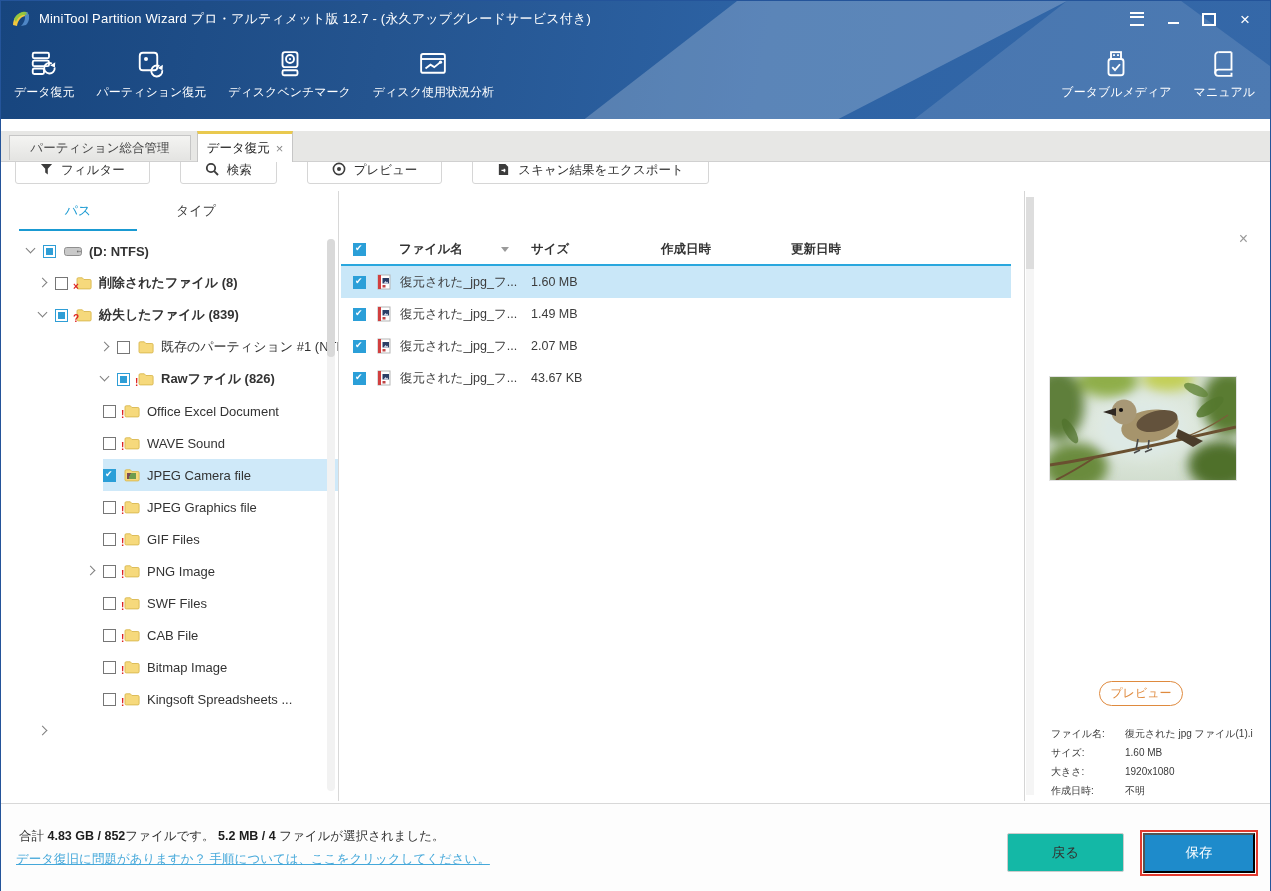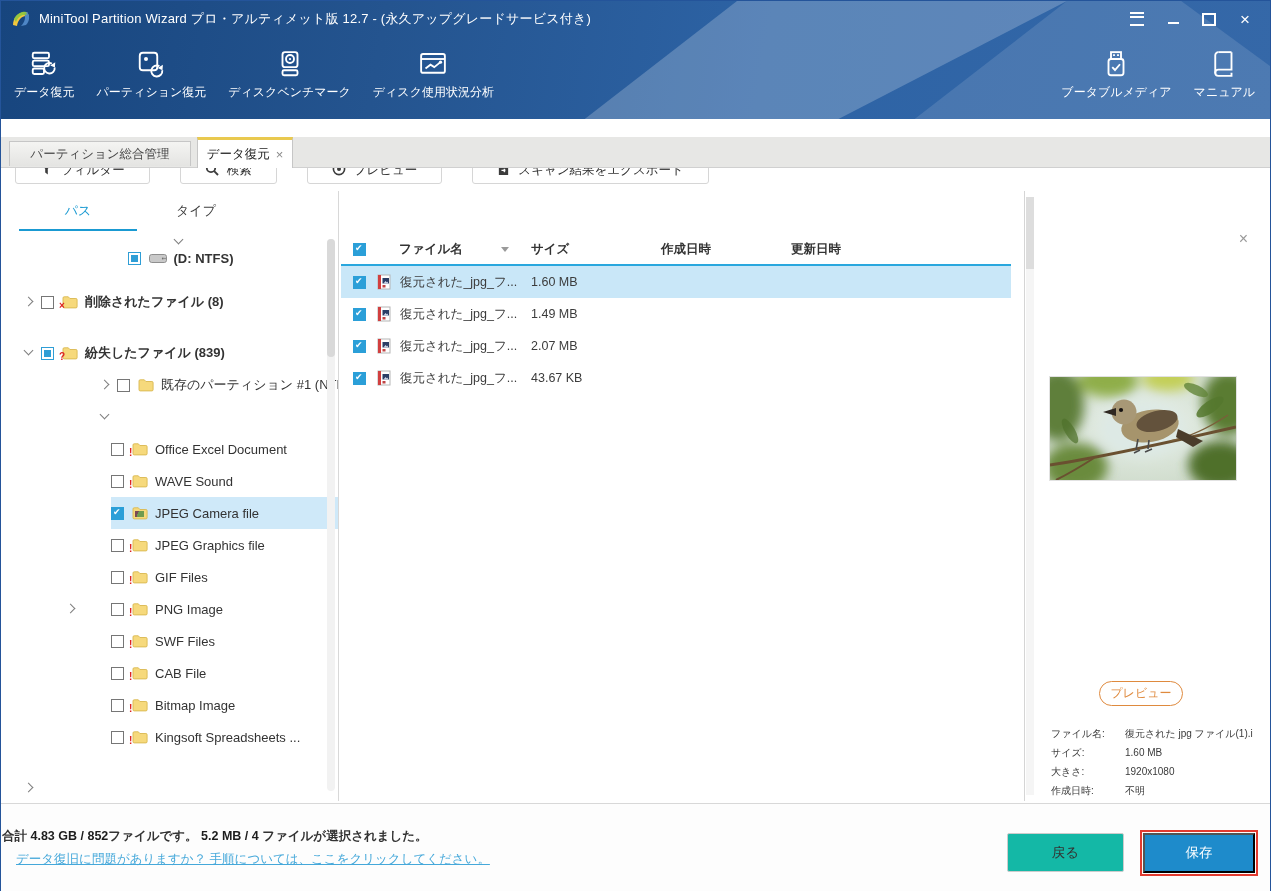--- a/index.html
+++ b/index.html
@@ -21,44 +21,44 @@
   .maxbox{width:10px;height:9px;border:2px solid #fff;}
   .closex{font-size:17px;line-height:1;}
 
   .toolbar{position:absolute;top:36px;left:0;width:100%;height:82px;display:flex;justify-content:space-between;z-index:3;}
   .tgroup{display:flex;align-items:flex-start;padding:12px 4px 0 2px;}
   .titem{display:flex;flex-direction:column;align-items:center;gap:5px;padding:0 11px;color:#fff;cursor:default;}
   .titem .tlabel{font-size:12px;white-space:nowrap;}
   .ticon svg{display:block;}
 
   
-  .tabstrip{position:absolute;top:136px;left:0;width:100%;height:30px;background:#e7e7e5;border-bottom:1px solid #d0d0d0;z-index:2;}
+  .tabstrip{position:absolute;top:130px;left:0;width:100%;height:30px;background:#e7e7e5;border-bottom:1px solid #d0d0d0;z-index:2;}
   .tab-inactive{position:absolute;left:8px;top:4px;height:25px;width:182px;background:linear-gradient(#f4f4f2,#e4e4e2);border:1px solid #c6c6c6;border-bottom:none;display:flex;align-items:center;justify-content:center;font-size:12.5px;color:#4a4a4a;box-sizing:border-box;}
   .tab-active{position:absolute;left:196px;top:0;height:31px;width:96px;background:#fff;border:1px solid #c6c6c6;border-top:3px solid #e9c94f;border-bottom:none;display:flex;align-items:center;justify-content:center;gap:6px;font-size:12.5px;color:#222;box-sizing:border-box;z-index:4;}
   .tabx{color:#8a8a8a;font-size:13px;}
 
   
   .actionbar{position:absolute;top:148px;left:0;width:100%;height:42px;background:#fff;display:flex;gap:30px;padding:8px 0 0 14px;box-sizing:border-box;z-index:1;}
   .abtn{display:inline-flex;align-items:center;justify-content:center;gap:8px;height:27px;padding:0 24px;border:1px solid #d6d6d6;border-radius:3px;background:#fff;font-size:12.5px;color:#333;cursor:default;white-space:nowrap;}
 
   
   .vline{position:absolute;top:190px;bottom:89px;width:1px;background:#d8d8d8;}
   .hline-bottom{position:absolute;left:0;width:100%;top:802px;height:1px;background:#d8d8d8;}
 
   
   .sidebar{position:absolute;left:0;top:190px;width:337px;bottom:89px;background:#fff;overflow:hidden;}
   .side-tabs{display:flex;height:40px;align-items:flex-end;padding-left:18px;}
   .stab{width:118px;text-align:center;font-size:13px;color:#3c3c3c;padding-bottom:9px;border-bottom:2px solid transparent;cursor:default;}
   .stab.active{color:#1a9ad2;border-bottom-color:#1a9ad2;}
   .tree{padding-top:4px;}
   .trow{display:flex;align-items:center;height:32px;}
-  .trow.lvl0{padding-left:22px;flex-direction:column;}
-  .trow.lvl1{padding-left:20px;margin-top:19px;}
+  .trow.lvl0{padding-left:22px;}
+  .trow.lvl1{padding-left:34px;}
   .trow.lvl2{padding-left:96px;}
-  .trow.lvl3{padding-left:62px;gap:28px;}
+  .trow.lvl3{padding-left:82px;}
   .exp{flex:none;width:20px;height:14px;position:relative;}
   .exp::after{content:'';position:absolute;left:4px;top:3px;width:6px;height:6px;border-right:1.6px solid #7e7e7e;border-bottom:1.6px solid #7e7e7e;}
   .exp.right::after{transform:rotate(-45deg);}
   .exp.down::after{transform:rotate(45deg);left:4px;top:1px;}
   .exp.none::after{display:none;}
   .inner{display:flex;align-items:center;flex:1;height:100%;min-width:0;}
   .trow.selected .inner{background:#cfe9f9;}
   .cb{flex:none;width:13px;height:13px;margin-right:8px;position:relative;background:#fff;border:1.5px solid #767676;box-sizing:border-box;}
   .cb.checked{background:#2b9fd8;border-color:#2b9fd8;}
   .cb.checked::after{content:'✔';position:absolute;left:1px;top:-1px;color:#fff;font-size:9px;}
@@ -95,21 +95,21 @@
   .pscroll .thumb{position:absolute;top:0;left:0;width:100%;height:72px;background:#dddddd;}
   .pclose{position:absolute;top:40px;right:22px;color:#9a9a9a;font-size:16px;line-height:1;cursor:default;}
   .pimg{position:absolute;top:186px;left:25px;width:186px;height:103px;box-shadow:0 0 0 1px #e2e2e2;}
   .pbtn{position:absolute;top:490px;left:74px;width:84px;height:25px;border:1px solid #df8a3e;border-radius:13px;color:#df8a3e;font-size:12px;display:flex;align-items:center;justify-content:center;background:#fff;cursor:default;box-sizing:border-box;}
   .pdetails{position:absolute;top:533px;left:26px;right:4px;font-size:10px;color:#3a3a3a;line-height:19px;}
   .drow{display:flex;white-space:nowrap;overflow:hidden;}
   .dlabel{width:74px;flex:none;}
 
   
   .footer{position:absolute;left:0;width:100%;top:803px;height:88px;background:#fdfdfd;}
-  .fsummary{position:absolute;left:1px;top:24px;font-size:12.5px;color:#333;font-weight:bold;}
+  .fsummary{position:absolute;left:18px;top:24px;font-size:12.5px;color:#333;}
   .fsummary b{color:#1d1d1d;}
   .flink{position:absolute;left:15px;top:47px;font-size:12.5px;color:#45a8da;text-decoration:underline;cursor:pointer;}
   .back-btn{position:absolute;left:1006px;top:29px;width:117px;height:39px;background:#14b8a6;border:1px solid #cccccc;border-radius:2px;font-size:13.5px;color:#333;display:flex;align-items:center;justify-content:center;cursor:default;box-sizing:border-box;}
   .save-wrap{position:absolute;left:1139px;top:26px;width:118px;height:46px;border:2px solid #e23b30;box-sizing:border-box;}
   .save-btn{position:absolute;inset:1px;background:#1e8bcb;color:#fff;font-size:13.5px;display:flex;align-items:center;justify-content:center;cursor:default;}
 </style>
 </head>
 <body>
 
 <div class="app">
@@ -312,20 +312,29 @@
               <svg viewBox="0 0 16 14" width="16" height="14">
                 <path d="M1 3 a1.2 1.2 0 0 1 1.2 -1.2 h4.1 l1.6 1.7 h6 a1.2 1.2 0 0 1 1.2 1.2 v7 a1.2 1.2 0 0 1 -1.2 1.2 h-11.7 a1.2 1.2 0 0 1 -1.2 -1.2 z" fill="#f6d97c" stroke="#d9b850" stroke-width="0.9"></path>
               </svg>
             </span>
           <span class="tl">既存のパーティション #1 (NTF...</span>
         </span>
       </div>
 
       <div class="trow lvl2">
         <span class="exp down"></span>
+        <span class="inner">
+          <span class="cb partial"></span>
+          <span class="fi ove">
+              <svg viewBox="0 0 16 14" width="16" height="14">
+                <path d="M1 3 a1.2 1.2 0 0 1 1.2 -1.2 h4.1 l1.6 1.7 h6 a1.2 1.2 0 0 1 1.2 1.2 v7 a1.2 1.2 0 0 1 -1.2 1.2 h-11.7 a1.2 1.2 0 0 1 -1.2 -1.2 z" fill="#f6d97c" stroke="#d9b850" stroke-width="0.9"></path>
+              </svg>
+            </span>
+          <span class="tl b">Rawファイル (826)</span>
+        </span>
       </div>
 
       <div class="trow lvl3">
         <span class="exp none"></span>
         <span class="inner">
           <span class="cb"></span>
           <span class="fi ove">
               <svg viewBox="0 0 16 14" width="16" height="14">
                 <path d="M1 3 a1.2 1.2 0 0 1 1.2 -1.2 h4.1 l1.6 1.7 h6 a1.2 1.2 0 0 1 1.2 1.2 v7 a1.2 1.2 0 0 1 -1.2 1.2 h-11.7 a1.2 1.2 0 0 1 -1.2 -1.2 z" fill="#f6d97c" stroke="#d9b850" stroke-width="0.9"></path>
               </svg>

